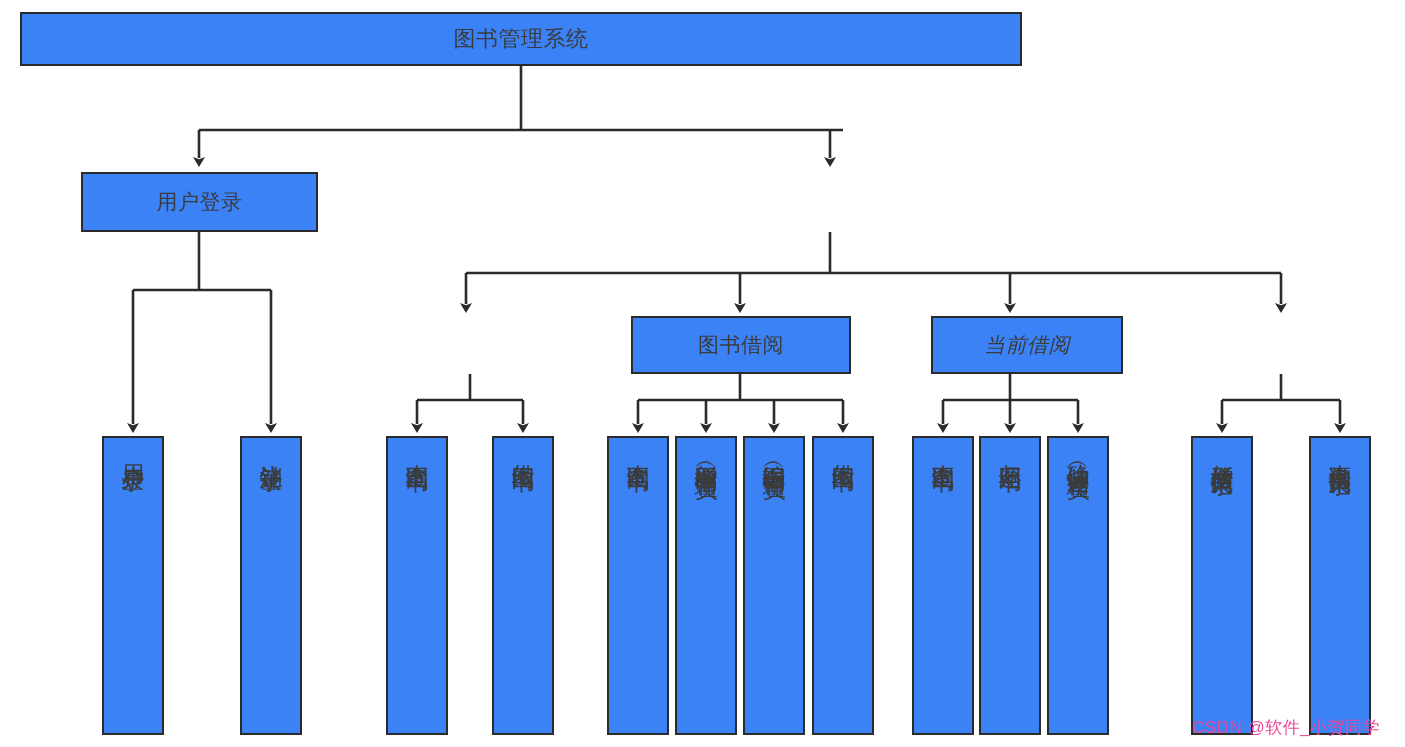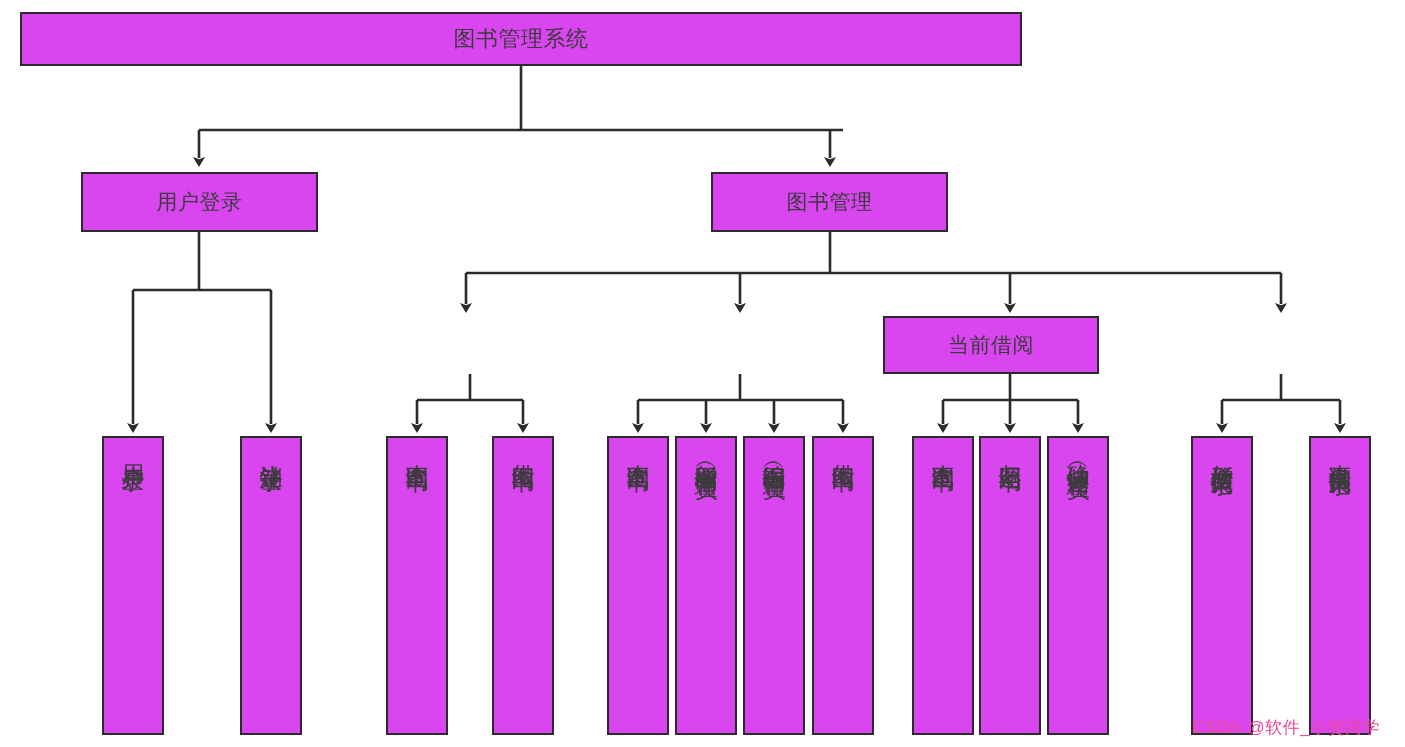--- a/index.html
+++ b/index.html
@@ -22,21 +22,21 @@
     position: absolute;
     left: 0;
     top: 0;
     width: 1405px;
     height: 747px;
     pointer-events: none;
   }
   .node {
     position: absolute;
     box-sizing: border-box;
-    background: #d946ef;
+    background: #3b82f6;
     border: 2.5px solid #2b2b2b;
     display: flex;
     align-items: center;
     justify-content: center;
     color: #3a3a3a;
     z-index: 2;
   }
   .node .label {
     display: block;
     text-align: center;
@@ -130,27 +130,27 @@
   </svg>
 
   <div class="node root horiz" style="left:20px; top:12px; width:1002px; height:54px;">
     <span class="label">图书管理系统</span>
   </div>
 
   <div class="node horiz" style="left:81px; top:172px; width:237px; height:60px;">
     <span class="label">用户登录</span>
   </div>
 
-  <div class="node horiz" style="left:711px; top:172px; width:237px; height:60px;">
-    <span class="label">图书管理</span>
-  </div>
-
-
-
-  <div class="node horiz" style="left:883px; top:316px; width:216px; height:58px;">
+
+
+  <div class="node horiz" style="left:631px; top:316px; width:220px; height:58px;">
+    <span class="label">图书借阅</span>
+  </div>
+
+  <div class="node horiz" style="left:931px; top:316px; width:192px; height:58px;font-style:italic;">
     <span class="label">当前借阅</span>
   </div>
 
 
   <div class="node vert" style="left:102px; top:436px; width:62px; height:299px;">
     <span class="label">用户登录</span>
   </div>
 
   <div class="node vert" style="left:240px; top:436px; width:62px; height:299px;">
     <span class="label">注销登录</span>

